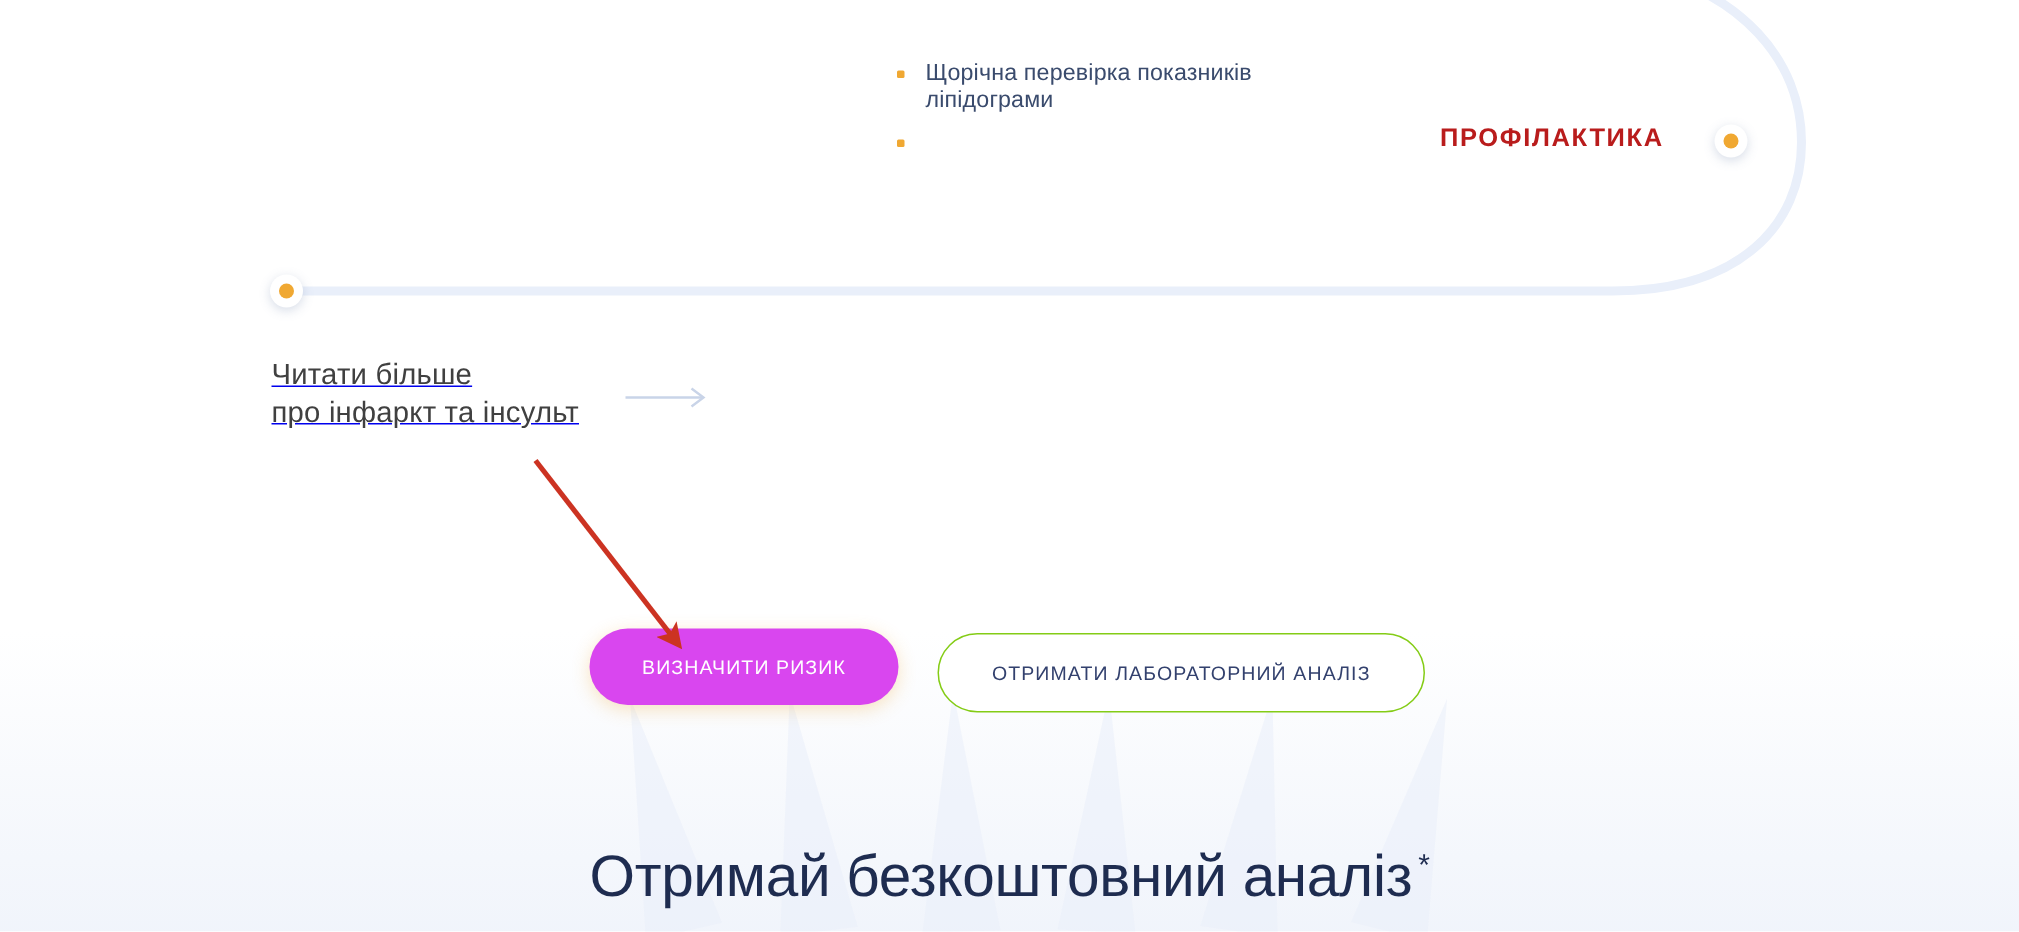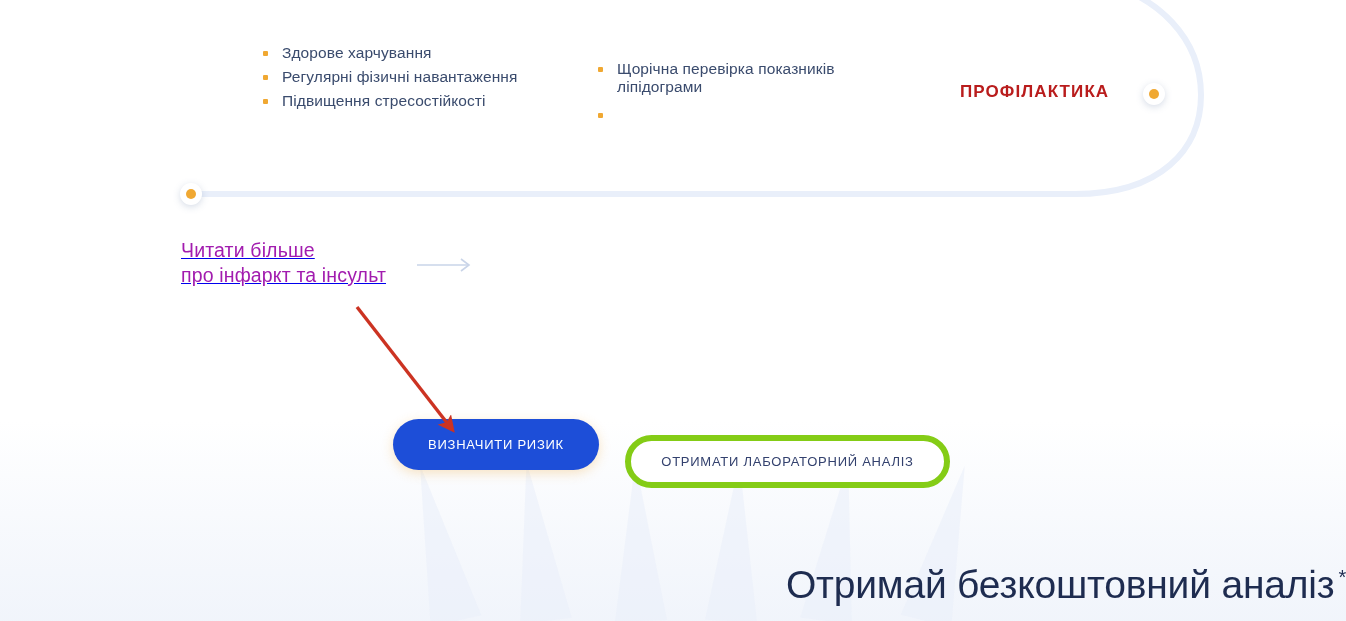--- a/index.html
+++ b/index.html
@@ -83,21 +83,21 @@
   .node.left  { left: 180px; top: 183px; }
   .node.right { left: 1143px; top: 83px; }
 
   
   .bullets {
     position: absolute;
     display: flex;
     align-items: flex-start;
   }
   .bullets.col-a { left: 260px; top: 44px; width: 300px; }
-  .bullets.col-b { left: 595px; top: 60px; width: 320px; }
+  .bullets.col-b { left: 595px; top: 40px; width: 320px; }
 
   ul.blist {
     list-style: none;
     margin: 0;
     padding: 0;
   }
   ul.blist li {
     position: relative;
     padding-left: 22px;
     margin-bottom: 6px;
@@ -132,21 +132,21 @@
   
   .readmore {
     position: absolute;
     left: 181px;
     top: 238px;
     display: flex;
     align-items: center;
     cursor: pointer;
   }
   .readmore .rm-text {
-    color: #a21caf;
+    color: #404040;
     font-size: 19.5px;
     line-height: 25px;
     letter-spacing: 0.15px;
     white-space: pre-line;
   }
   .readmore .rm-arrow {
     margin-left: 30px;
     margin-top: 4px;
     flex: none;
   }
@@ -162,46 +162,46 @@
   .btn {
     border: none;
     cursor: pointer;
     font-family: inherit;
     white-space: nowrap;
   }
   .btn-primary {
     width: 206px;
     height: 51px;
     border-radius: 26px;
-    background: #1d4ed8;
+    background: #d946ef;
     color: #ffffff;
     font-size: 13px;
     letter-spacing: 0.75px;
     box-shadow: 0 3px 12px rgba(237,167,53,0.30);
   }
   .btn-outline {
     width: 325px;
     height: 53px;
     margin-left: 26px;
-    margin-top: 16px;
+    margin-top: 3px;
     border-radius: 27px;
     background: #ffffff;
-    border: 6px solid #84cc16;
+    border: 1px solid #84cc16;
     color: #33416e;
     font-size: 13px;
     letter-spacing: 0.75px;
   }
 
   
   .headline {
     position: absolute;
     left: 0;
     right: 0;
     top: 563px;
-    text-align: right;
+    text-align: center;
     color: #1e2c50;
     font-size: 39px;
     font-weight: normal;
     letter-spacing: -0.2px;
     margin: 0;
     white-space: nowrap;
   }
   .headline .star {
     font-size: 20px;
     vertical-align: super;
@@ -231,36 +231,20 @@
   <div class="ray r5"></div>
   <div class="ray r6"></div>
 
   <svg class="track-svg" viewBox="0 0 1346 621">
     <path d="M 191 194 L 1075 194 C 1160 194 1201 150 1201 95 C 1201 40 1160 -6 1092 -20" fill="none" stroke="#e9effa" stroke-width="6" stroke-linecap="round"></path>
   </svg>
 
   <div class="node left"></div>
   <div class="node right"></div>
 
-  <div class="bullets col-a">
-    <ul class="blist">
-      <li>
-        <span class="bdot"></span>
-        <span>Здорове харчування</span>
-      </li>
-      <li>
-        <span class="bdot"></span>
-        <span>Регулярні фізичні навантаження</span>
-      </li>
-      <li>
-        <span class="bdot"></span>
-        <span>Підвищення стресостійкості</span>
-      </li>
-    </ul>
-  </div>
 
   <div class="bullets col-b">
     <ul class="blist">
       <li style="margin-bottom:10px;">
         <span class="bdot"></span>
         <span>Щорічна перевірка показників ліпідограми</span>
       </li>
       <li>
         <span class="bdot"></span>
       </li>

